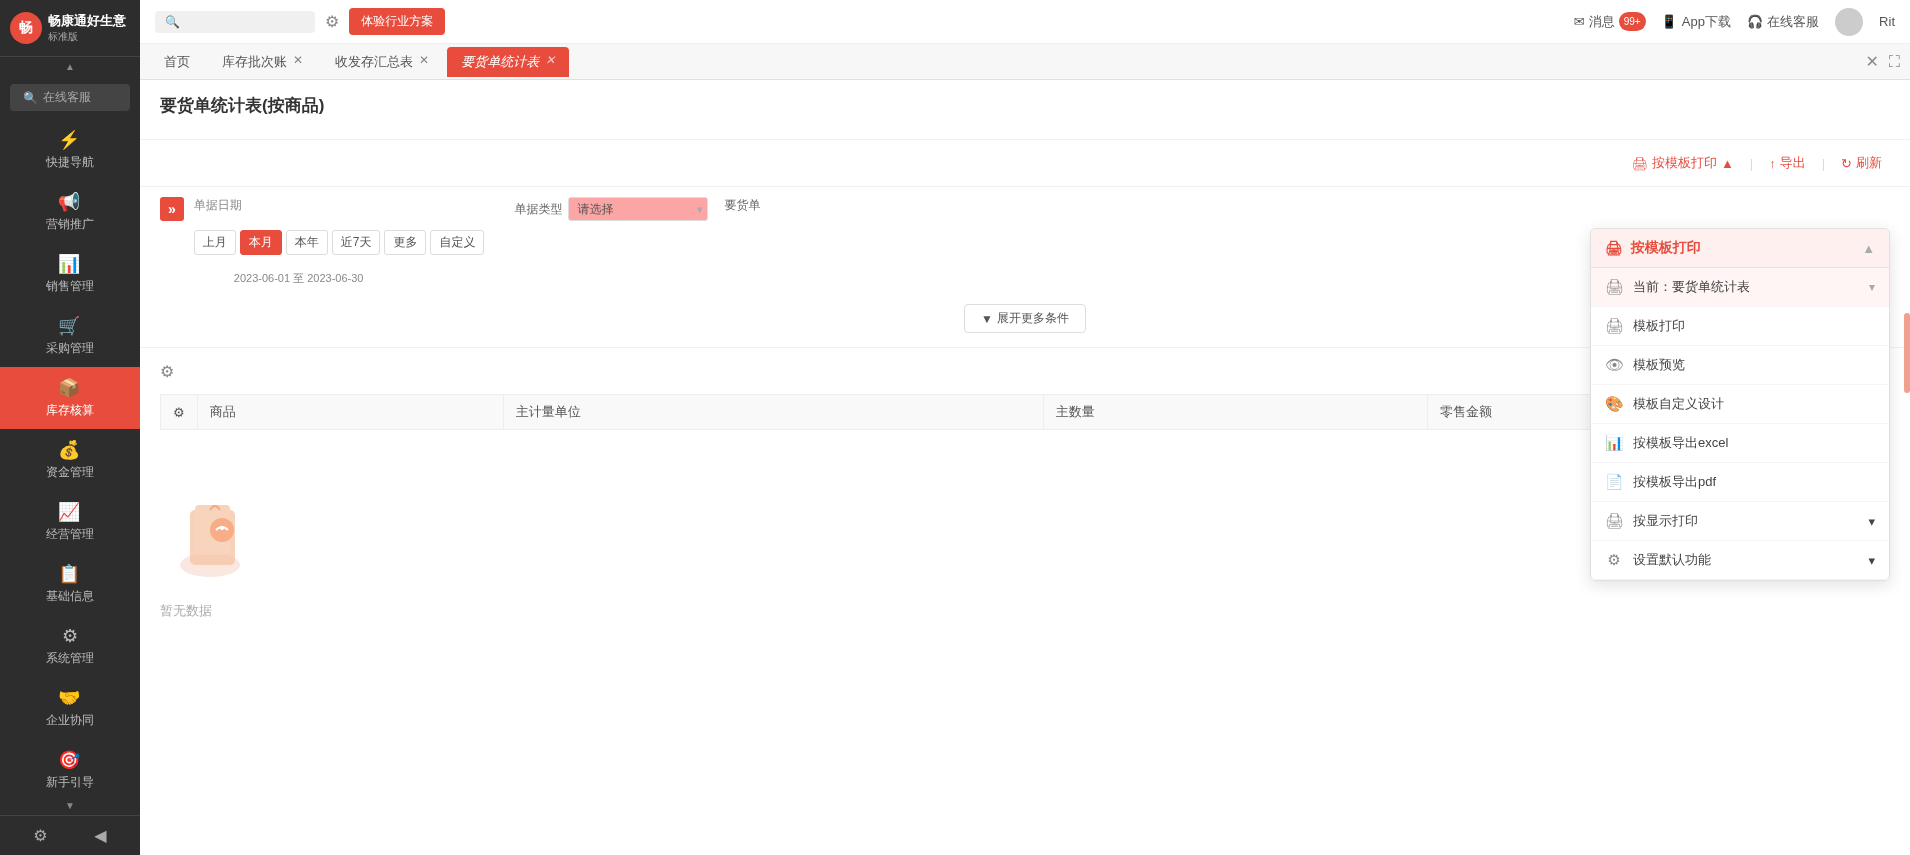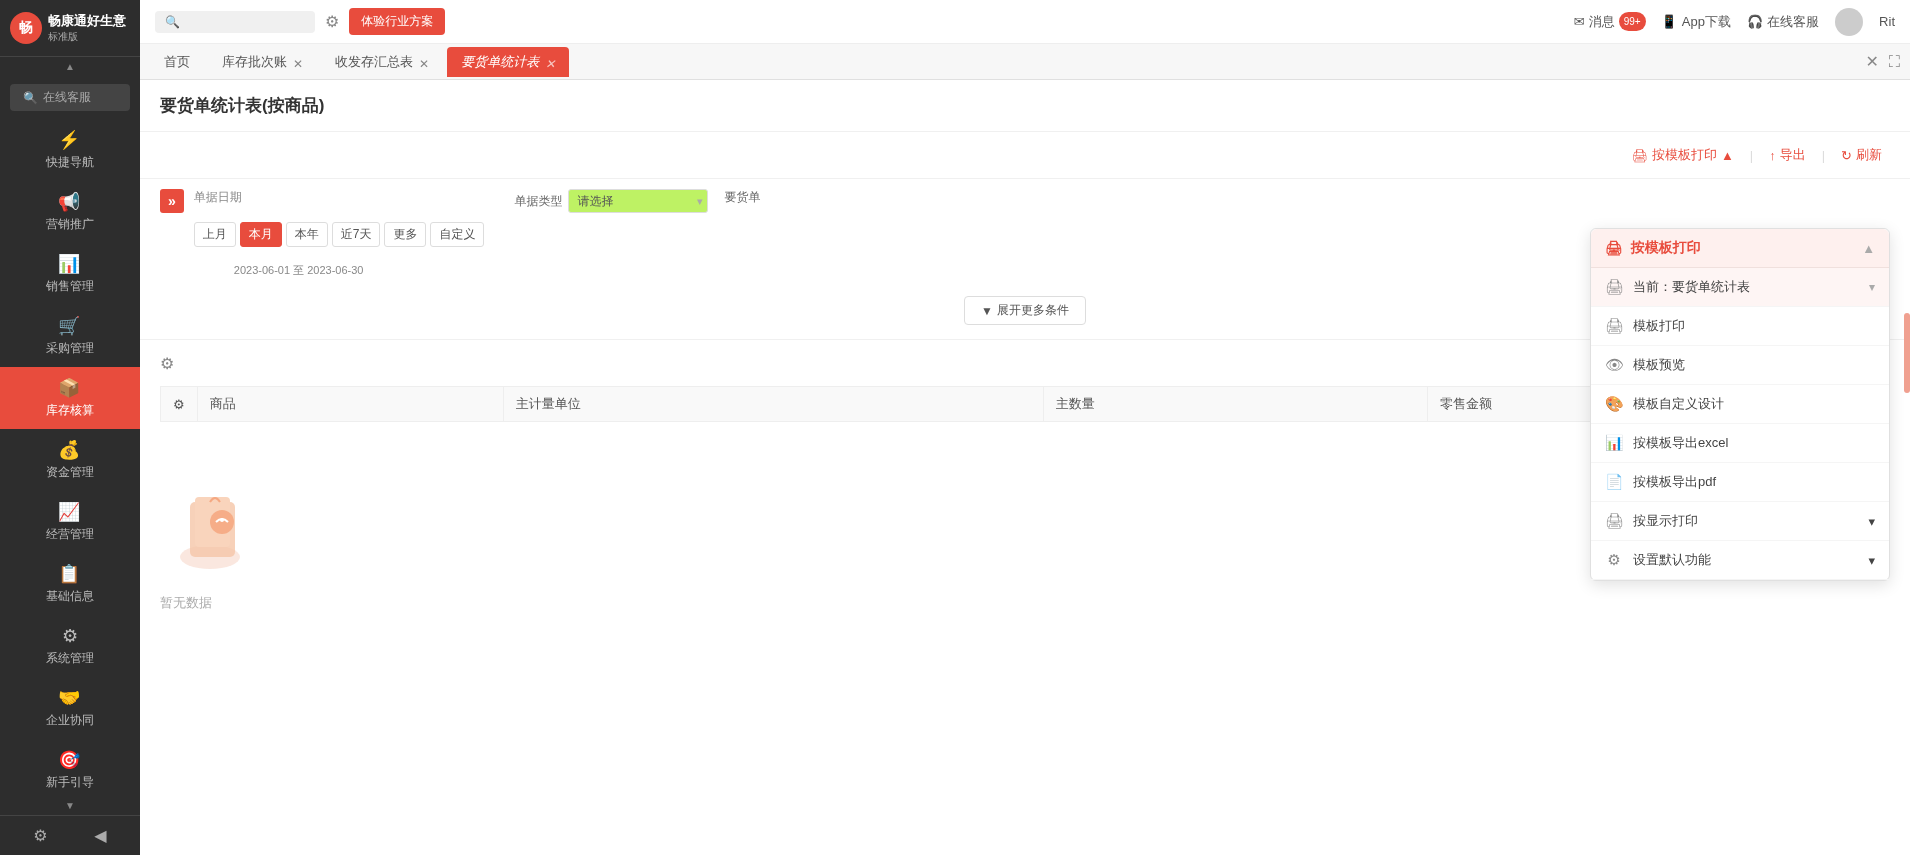--- a/index.html
+++ b/index.html
@@ -169,21 +169,21 @@
       height: 36px;
       gap: 4px;
     }
     .tab {
       padding: 6px 14px;
       font-size: 13px;
       cursor: pointer;
       color: #555;
       border-radius: 4px 4px 0 0;
       display: flex;
-      align-items: flex-end;
+      align-items: flex-start;
       gap: 6px;
       position: relative;
     }
     .tab.active {
       background: #e84c3d;
       color: #fff;
       font-style: italic;
     }
     .tab .tab-close {
       font-size: 12px;
@@ -204,21 +204,21 @@
     }
 
     
     .content {
       flex: 1;
       overflow: auto;
       background: #fff;
       position: relative;
     }
     .page-header {
-      padding: 14px 20px 14px;
+      padding: 14px 20px 22px;
       font-size: 17px;
       font-weight: bold;
       color: #333;
       border-bottom: 1px solid #f0f0f0;
     }
 
     
     .filter-bar {
       padding: 10px 20px;
       display: flex;
@@ -277,21 +277,21 @@
       gap: 6px;
       margin-left: 20px;
     }
     .filter-label { font-size: 12px; color: #666; }
     .filter-select {
       border: 1px solid #ddd;
       border-radius: 3px;
       padding: 4px 16px 4px 8px;
       font-size: 12px;
       color: #555;
-      background: #bef264;
+      background: #fca5a5;
       min-width: 140px;
       appearance: none;
       -webkit-appearance: none;
       position: relative;
       cursor: pointer;
     }
     .filter-select-wrap {
       position: relative;
       display: inline-block;
     }

